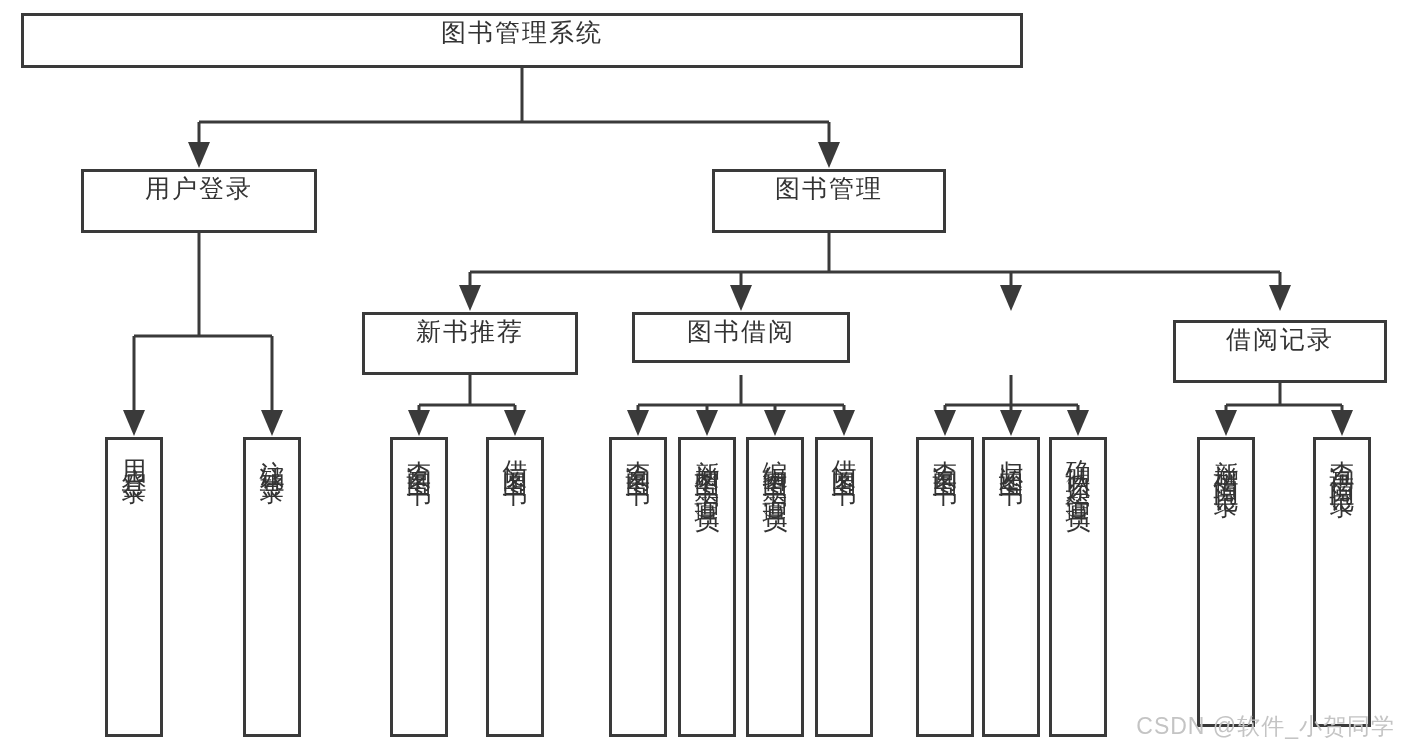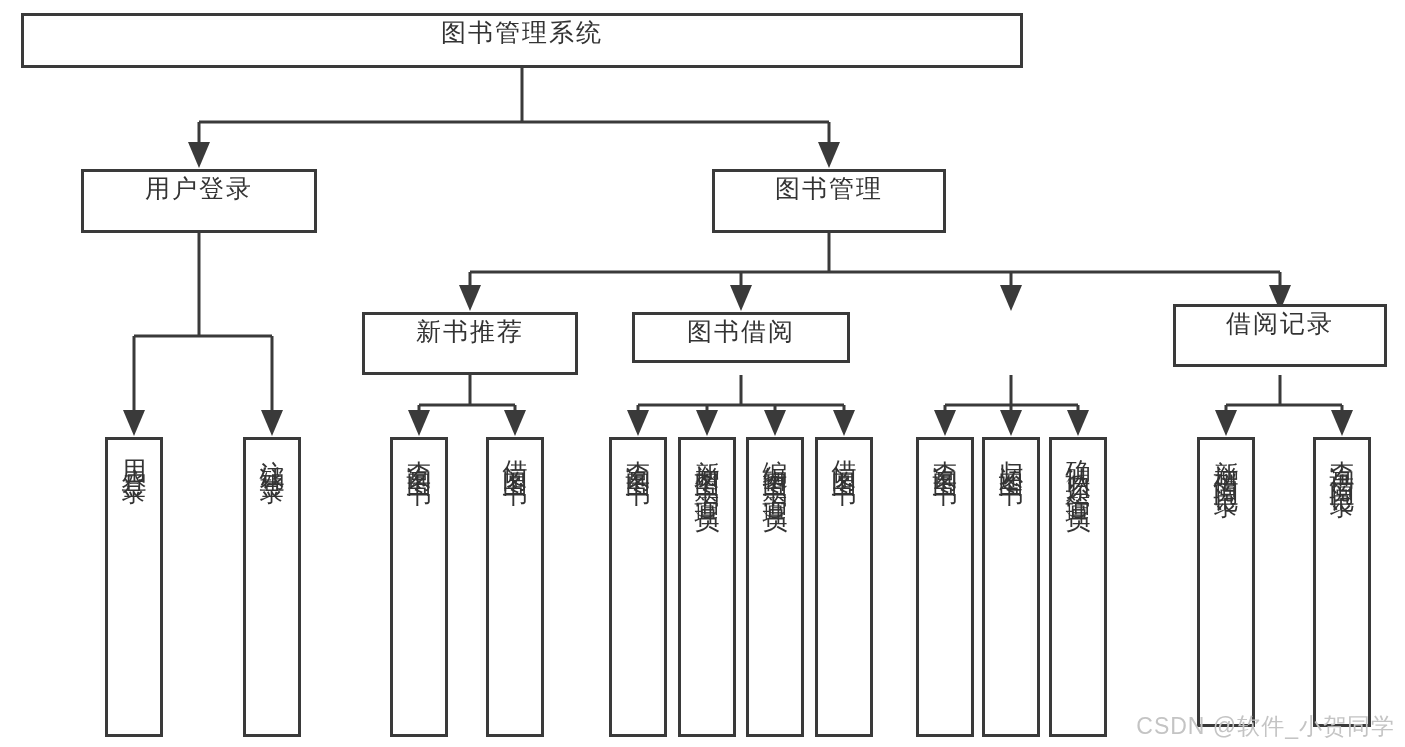--- a/index.html
+++ b/index.html
@@ -97,21 +97,21 @@
   <div class="node node-h" style="left:712px;top:169px;width:234px;height:64px">
     <span>图书管理</span>
   </div>
 
   <div class="node node-h" style="left:362px;top:312px;width:216px;height:63px">
     <span>新书推荐</span>
   </div>
   <div class="node node-h" style="left:632px;top:312px;width:218px;height:51px">
     <span>图书借阅</span>
   </div>
-  <div class="node node-h" style="left:1173px;top:304px;width:214px;height:63px">
+  <div class="node node-h" style="left:1173px;top:320px;width:214px;height:63px">
     <span>借阅记录</span>
   </div>
 
   <div class="node node-v" style="left:105px;top:437px;width:58px;height:300px">
     <span class="vtxt">用户登录</span>
   </div>
   <div class="node node-v" style="left:243px;top:437px;width:58px;height:300px">
     <span class="vtxt">注销登录</span>
   </div>
 

